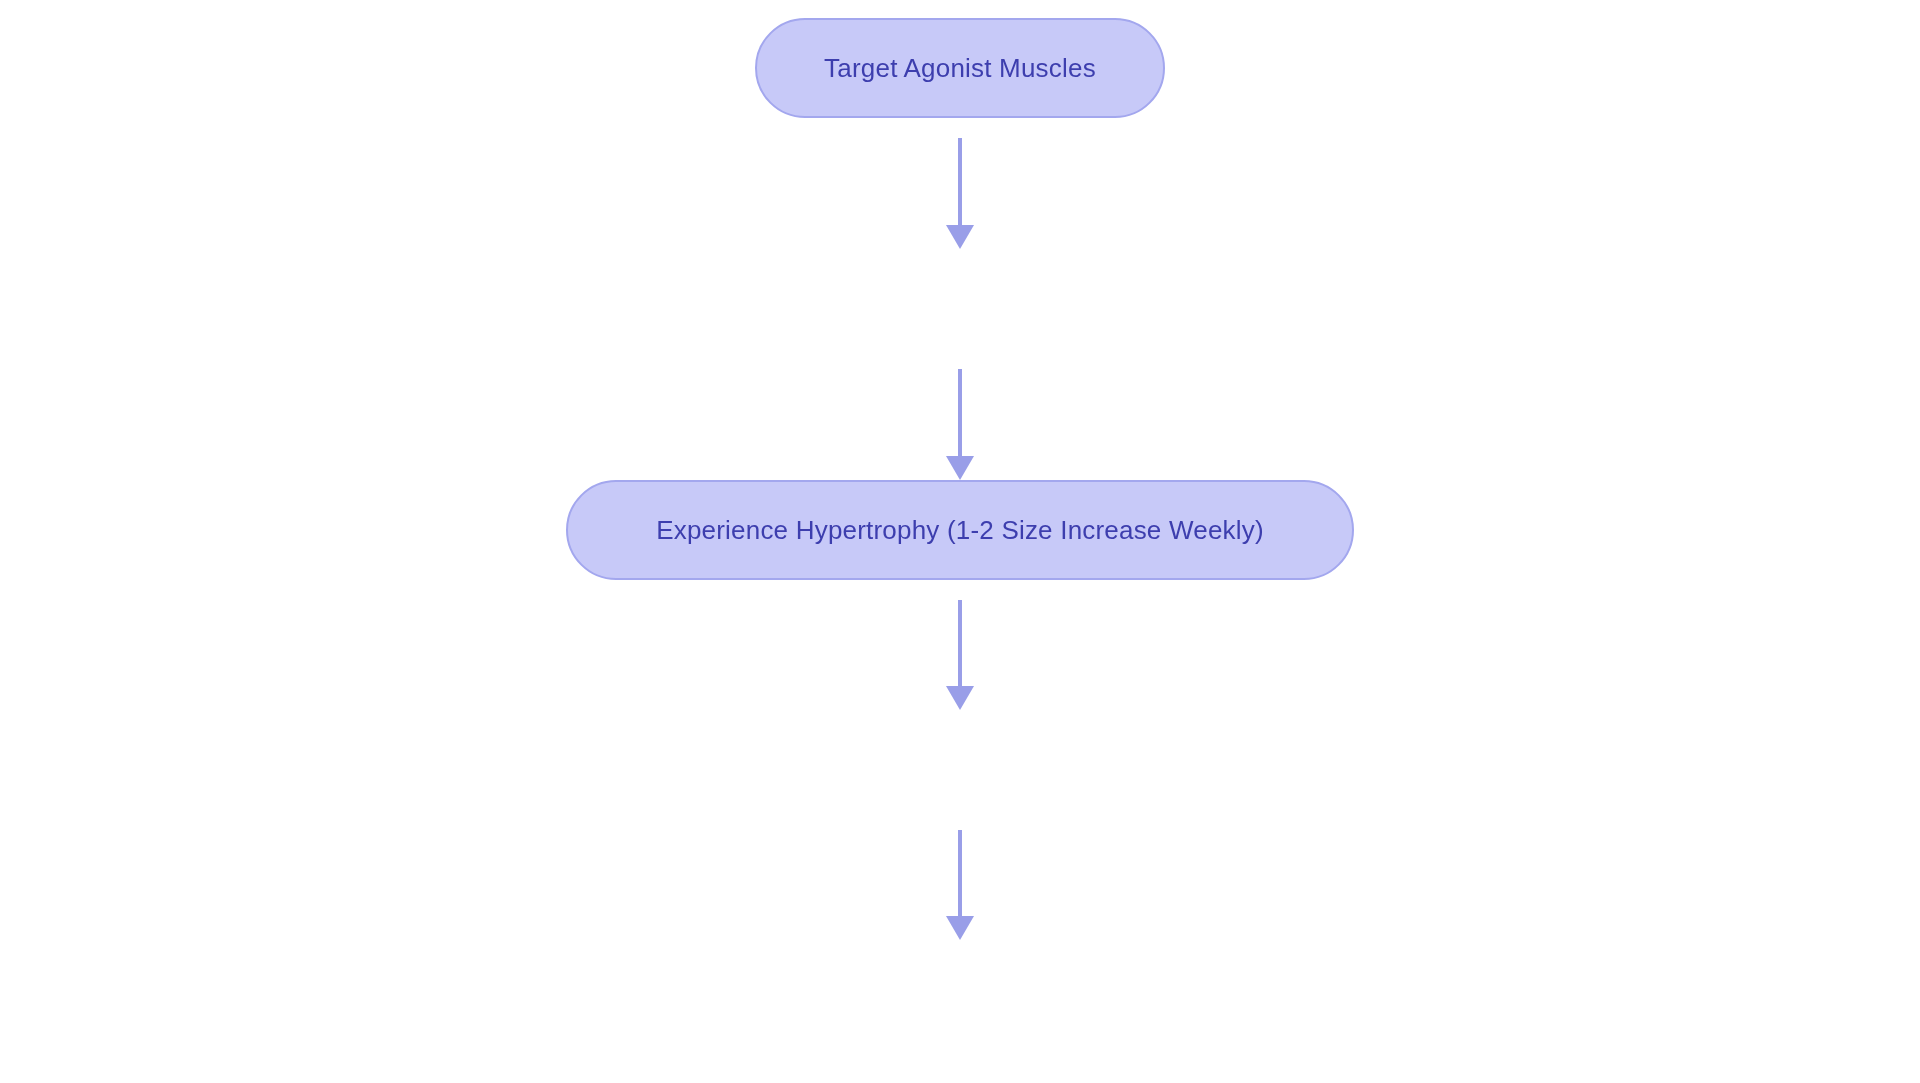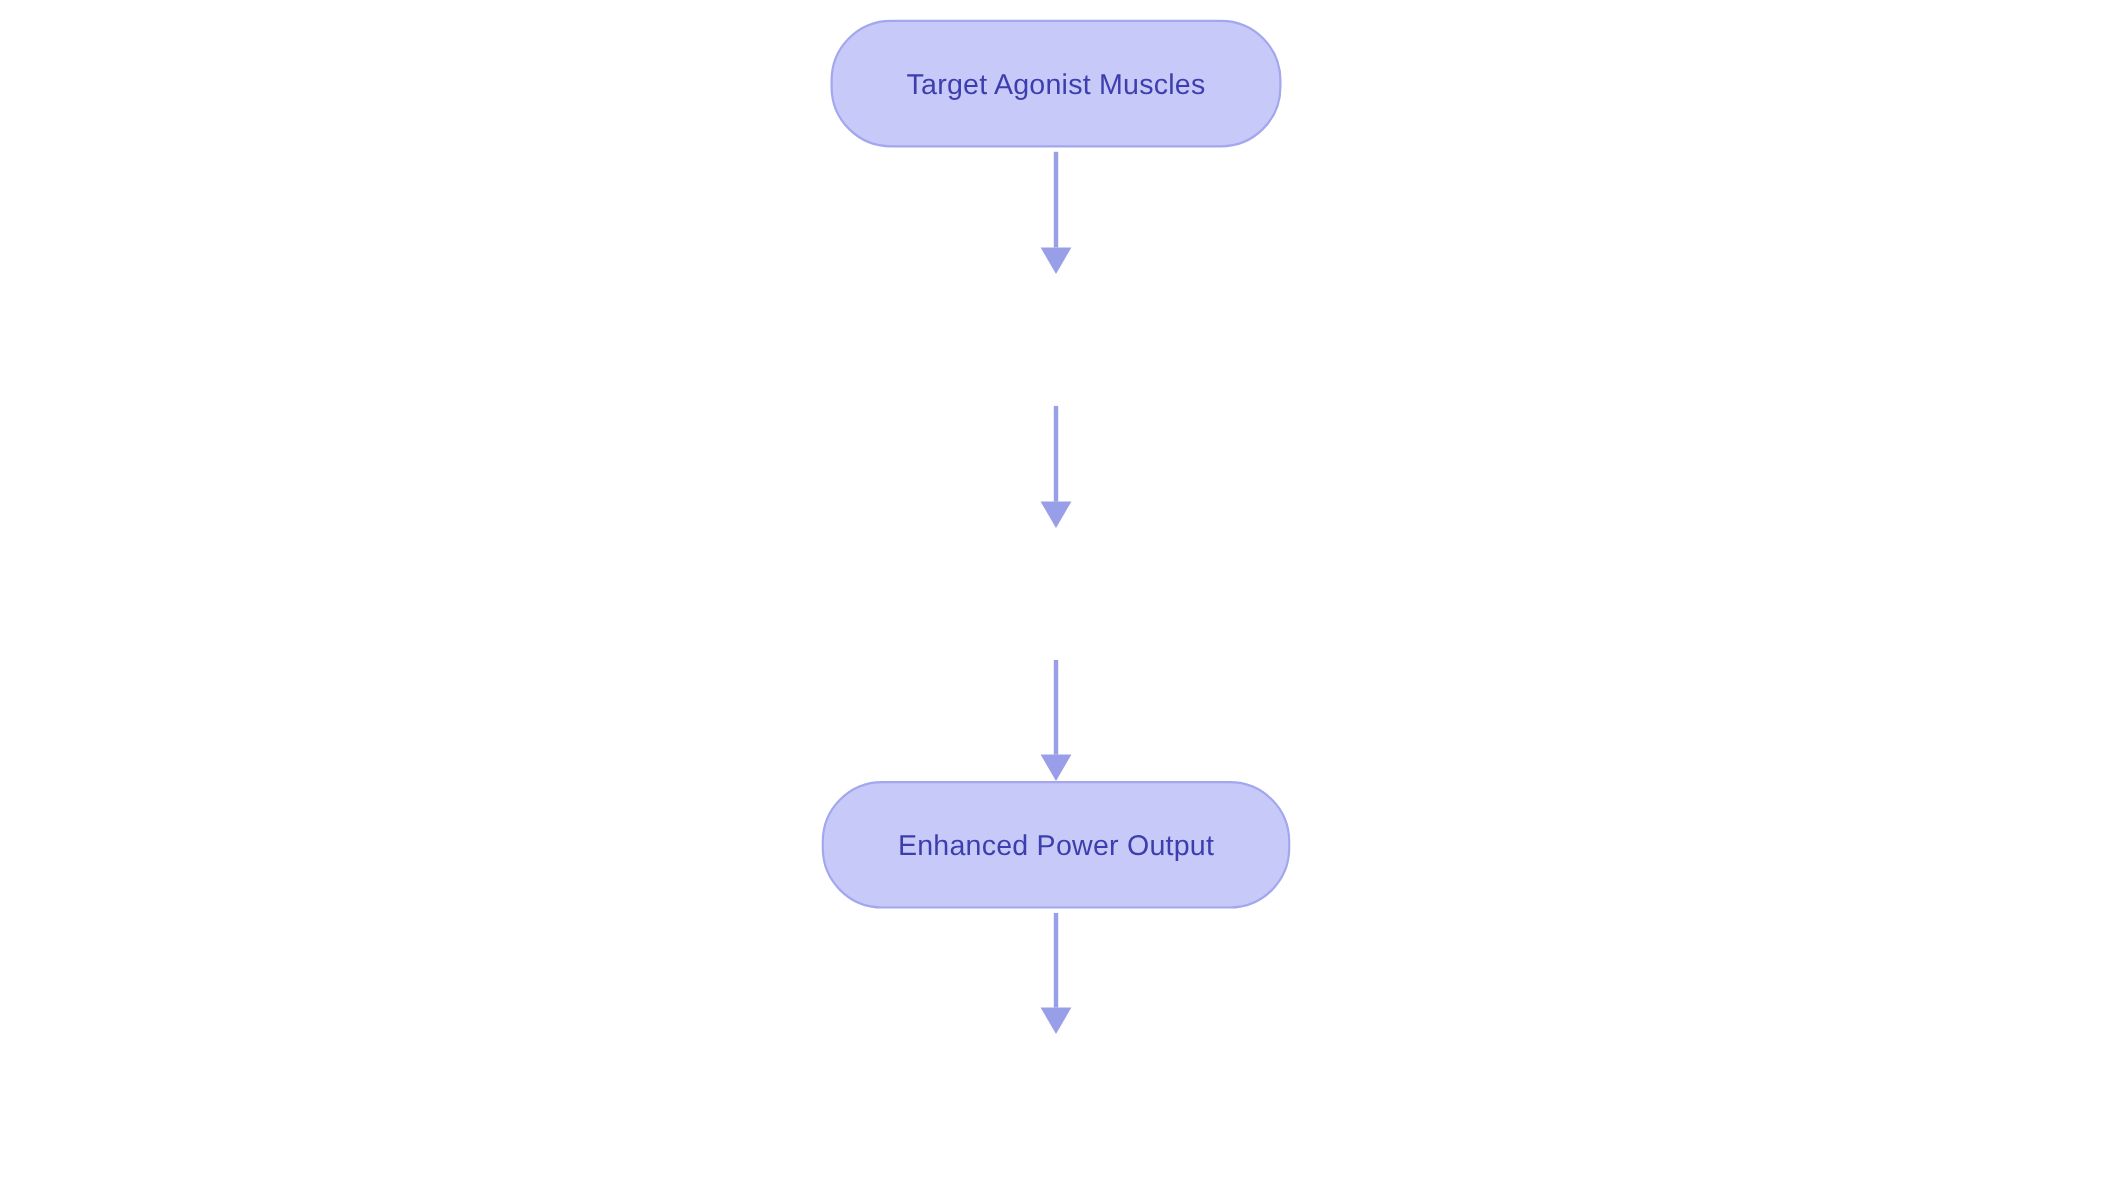--- a/index.html
+++ b/index.html
@@ -18,21 +18,21 @@
     overflow: hidden;
   }
   .canvas {
     position: relative;
     width: 1920px;
     height: 1083px;
     background: var(--background);
   }
   .node {
     position: absolute;
-    height: 116px;
+    height: 100px;
     border: 2px solid var(--node-border);
     border-radius: 55px;
     background: var(--node-fill);
     color: var(--node-text);
     display: flex;
     align-items: center;
     justify-content: center;
     font-size: 26px;
     letter-spacing: 0.2px;
     white-space: nowrap;
@@ -80,29 +80,29 @@
     <div class="arrow-line"></div>
     <div class="arrow-head"></div>
   </div>
 
 
   <div class="arrow arrow-2">
     <div class="arrow-line"></div>
     <div class="arrow-head"></div>
   </div>
 
+  <div class="node node-3">
+    <span>Experience Hypertrophy (1-2 Size Increase Weekly)</span>
+  </div>
 
   <div class="arrow arrow-3">
     <div class="arrow-line"></div>
     <div class="arrow-head"></div>
   </div>
 
-  <div class="node node-4">
-    <span>Enhanced Power Output</span>
-  </div>
 
   <div class="arrow arrow-4">
     <div class="arrow-line"></div>
     <div class="arrow-head"></div>
   </div>
 
 
 </div>
 
 </body></html>

